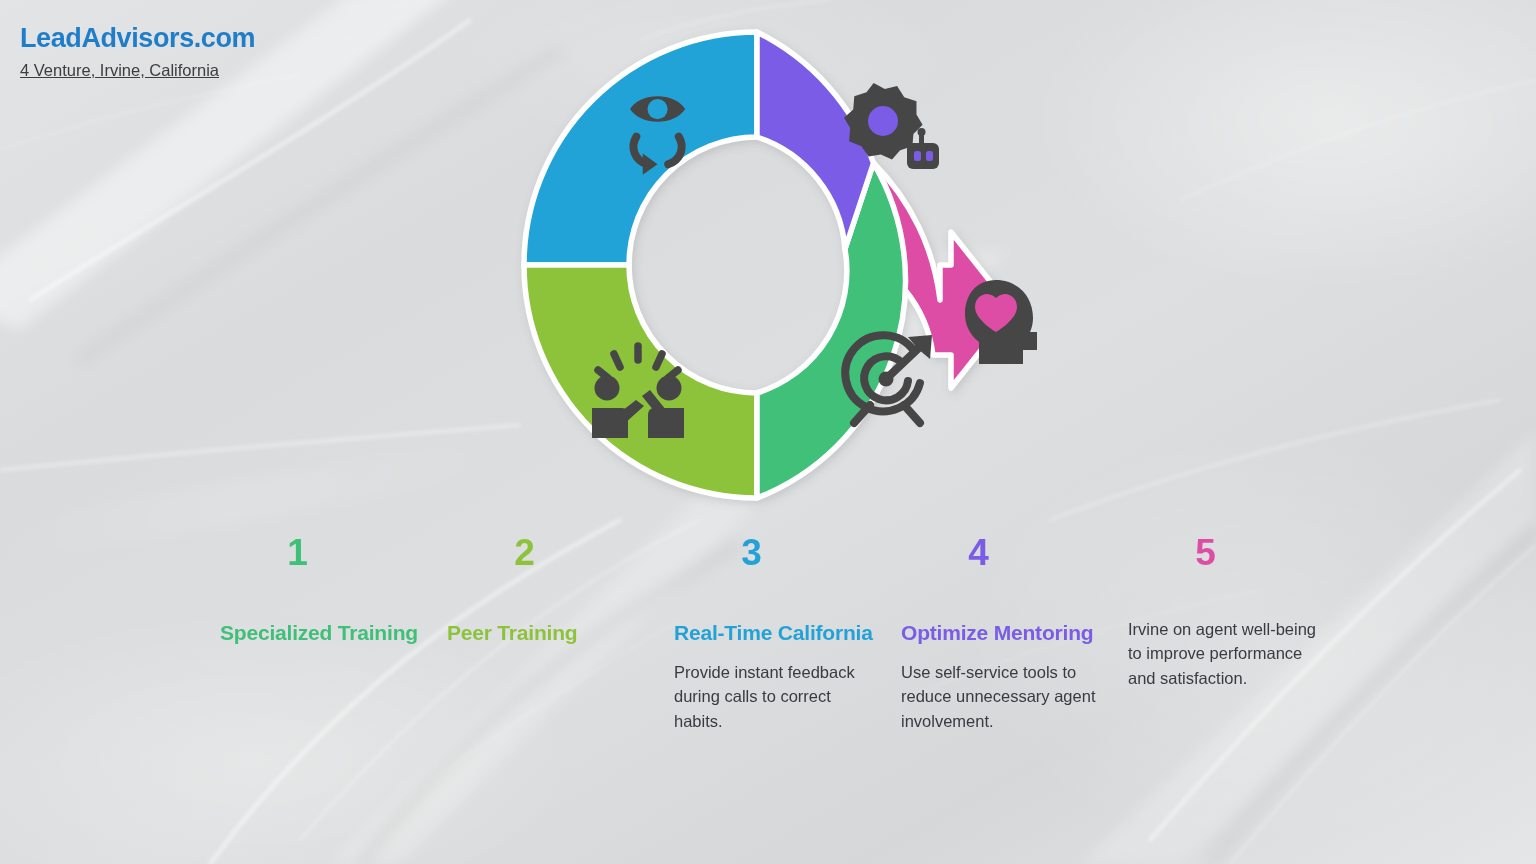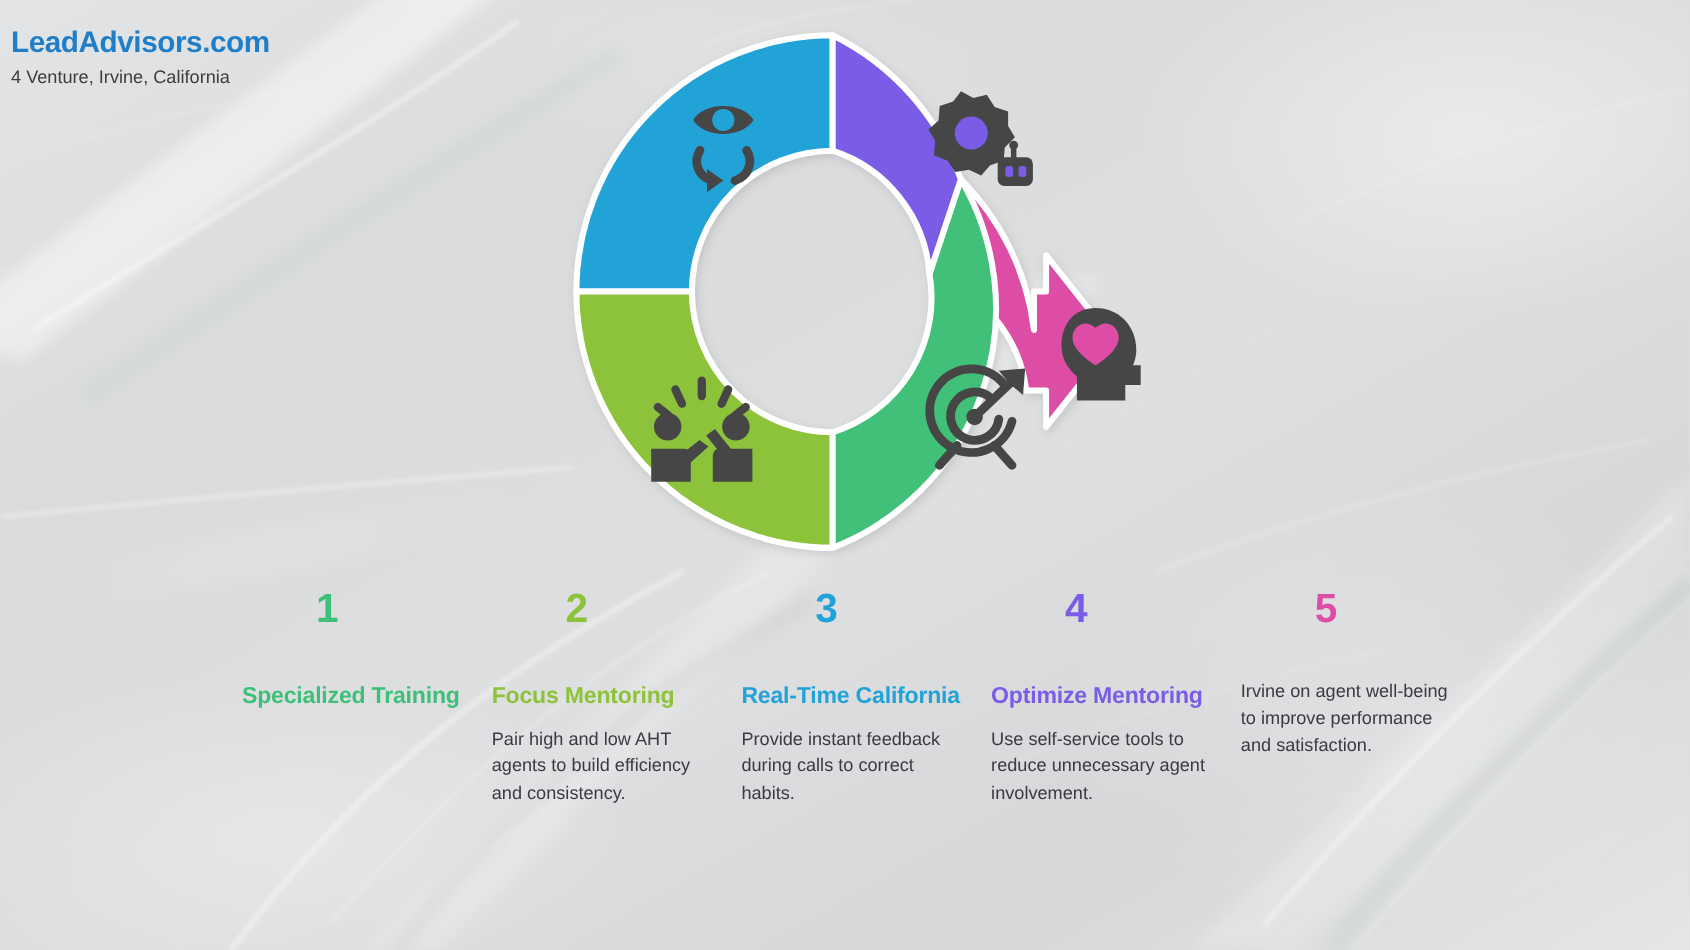--- a/index.html
+++ b/index.html
@@ -8,27 +8,27 @@
   body {
     font-family: "Liberation Sans", sans-serif;
     background: #dcdedf;
     position: relative;
   }
 
   
   #bg-texture { position:absolute; inset:0; z-index:0; }
 
   
-  #brand { position:absolute; left:10px; top:24px; z-index:5; }
+  #brand { position:absolute; left:20px; top:24px; z-index:5; }
   #brand-title {
     font-size:27px; font-weight:bold; letter-spacing:-0.4px;
     color:#1f7ec9; line-height:1.1;
   }
   #brand-address {
-    font-size:16.5px; color:#3d3d3d; margin-top:7px; line-height:1.2;
+    font-size:16.5px; color:#3d3d3d; margin-top:7px; line-height:1.2;text-decoration:underline;
   }
 
   
   #diagram { position:absolute; left:490px; top:10px; width:700px; height:510px; z-index:4; }
   #diagram svg { display:block; width:700px; height:510px; }
 
   
   #legend {
     position:absolute; left:0; top:534px; width:1536px; height:330px;
     z-index:5; display:flex;
@@ -249,22 +249,21 @@
 
 <div id="legend">
 
   <div class="legend-col">
     <div class="col-number" style="color:#3fc078">1</div>
     <div class="col-title" style="color:#3fc078">Specialized Training</div>
   </div>
 
   <div class="legend-col">
     <div class="col-number" style="color:#8dc33b">2</div>
-    <div class="col-title" style="color:#8dc33b">Focus Mentoring</div>
-    <div class="col-desc">Pair high and low AHT agents to build efficiency and consistency.</div>
+    <div class="col-title" style="color:#8dc33b">Peer Training</div>
   </div>
 
   <div class="legend-col">
     <div class="col-number" style="color:#22a3d8">3</div>
     <div class="col-title" style="color:#22a3d8">Real-Time California</div>
     <div class="col-desc">Provide instant feedback during calls to correct habits.</div>
   </div>
 
   <div class="legend-col">
     <div class="col-number" style="color:#7a5ce6">4</div>

